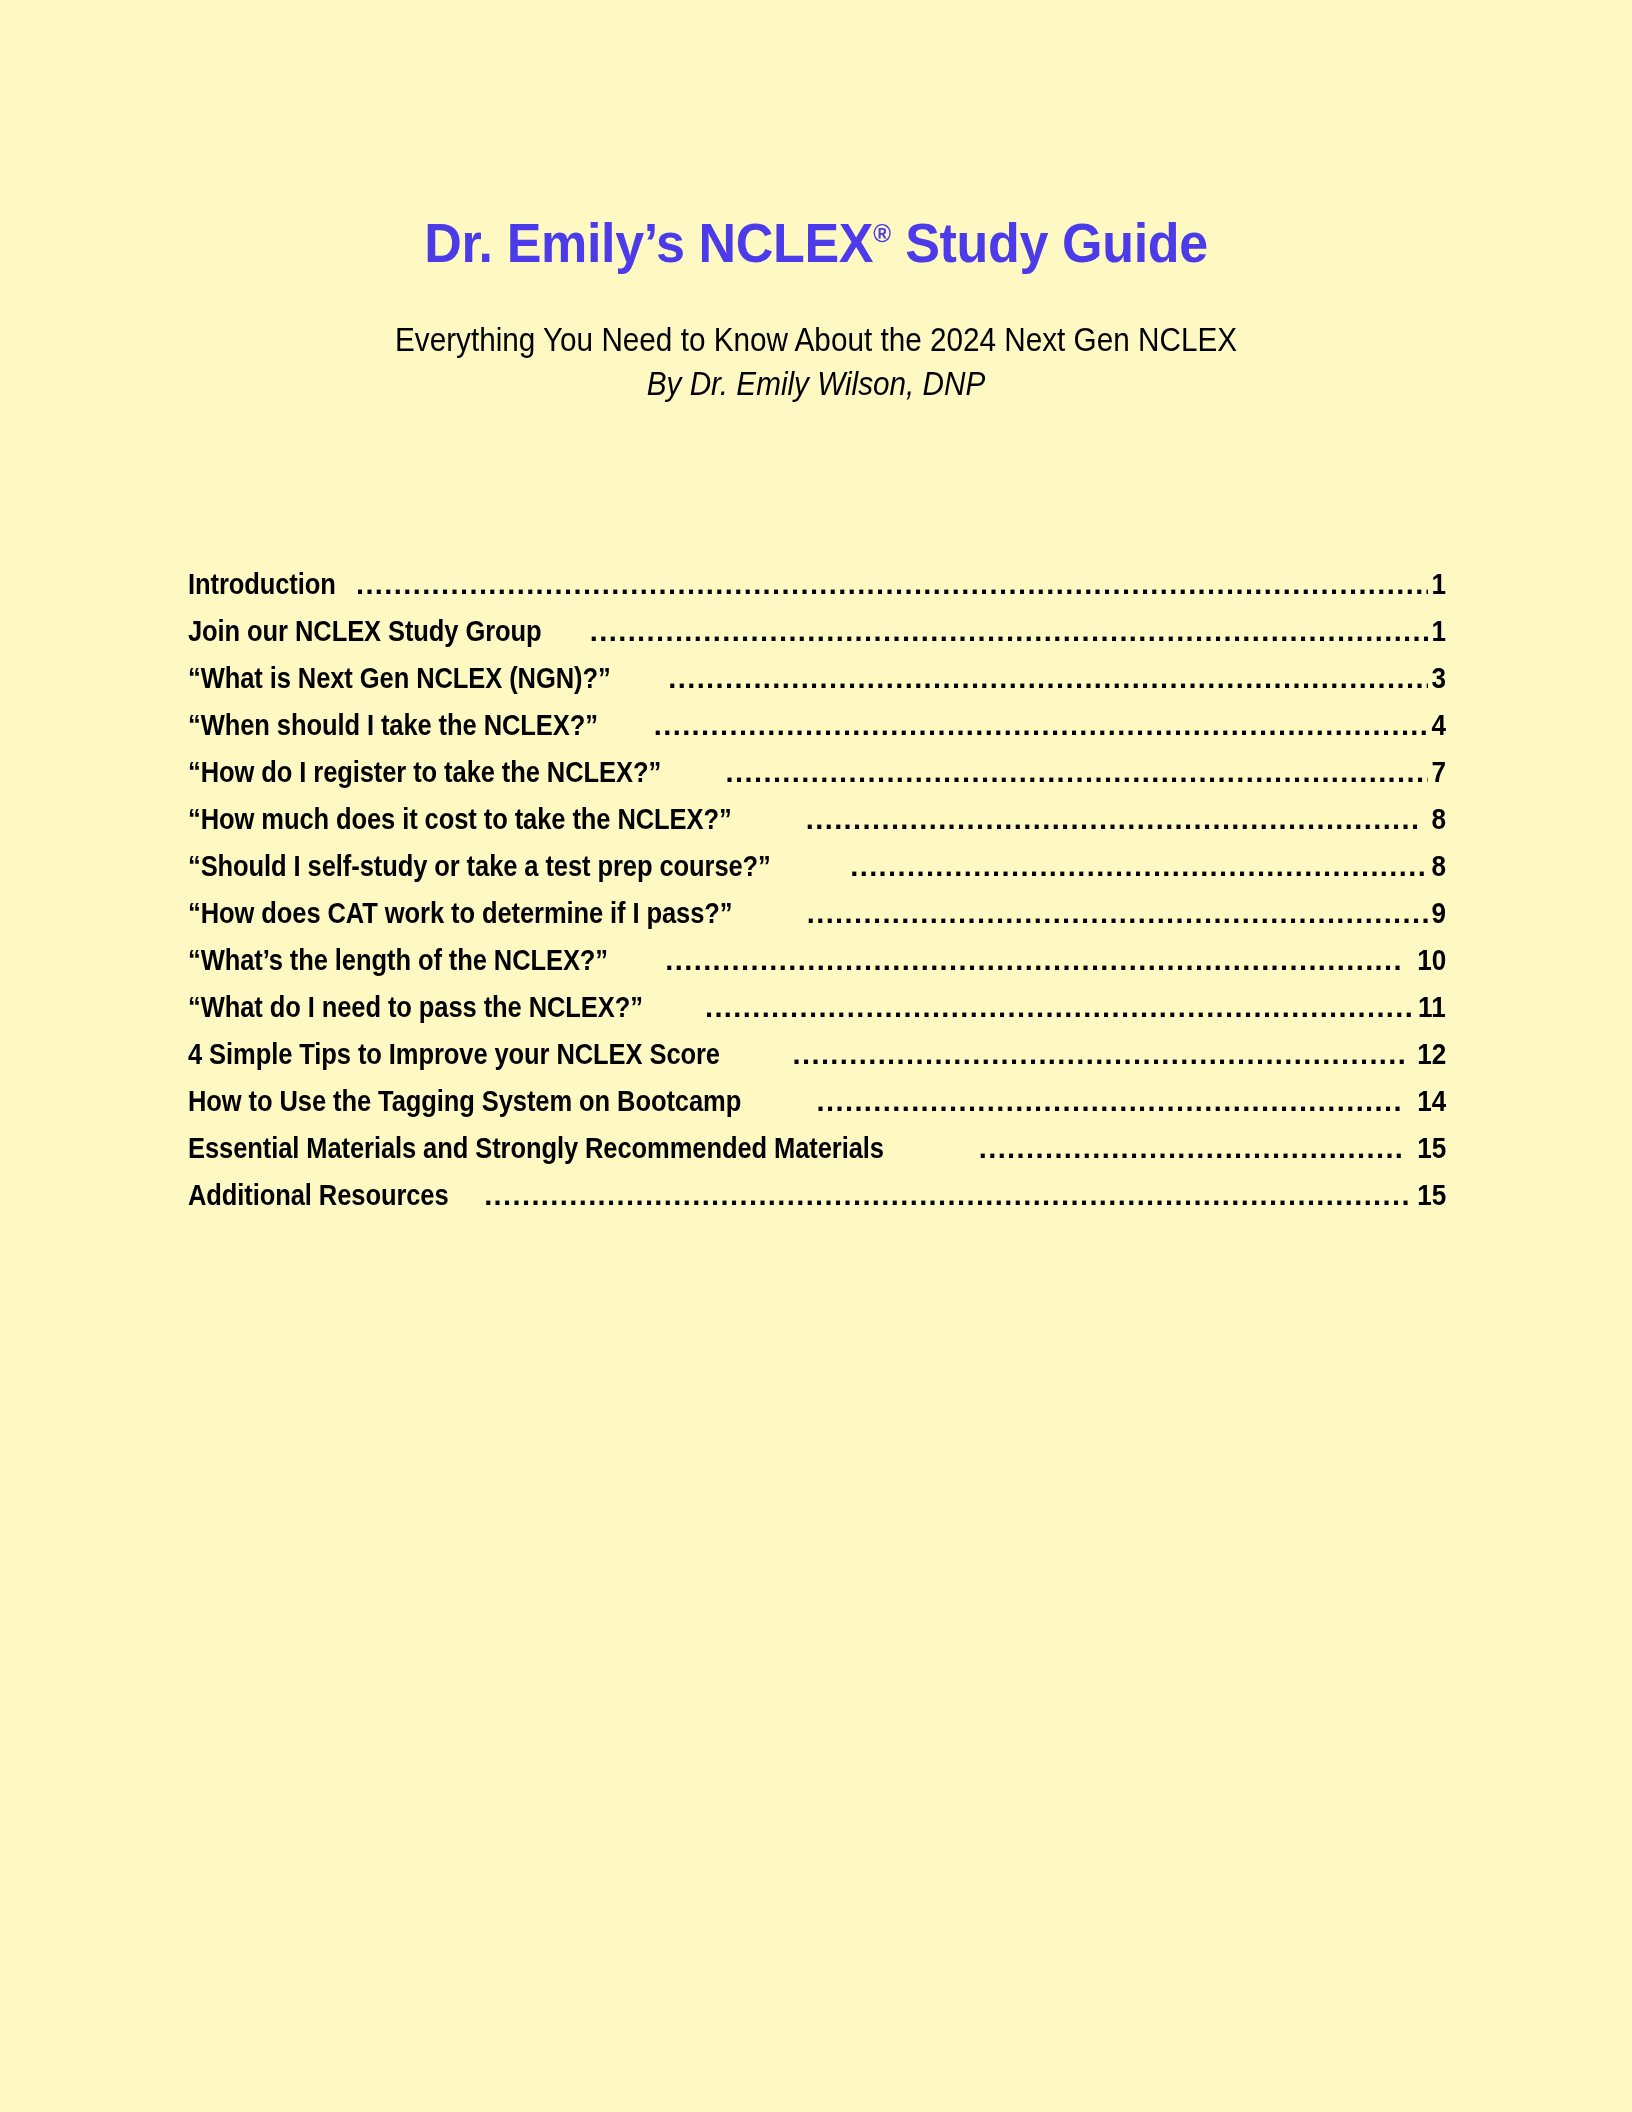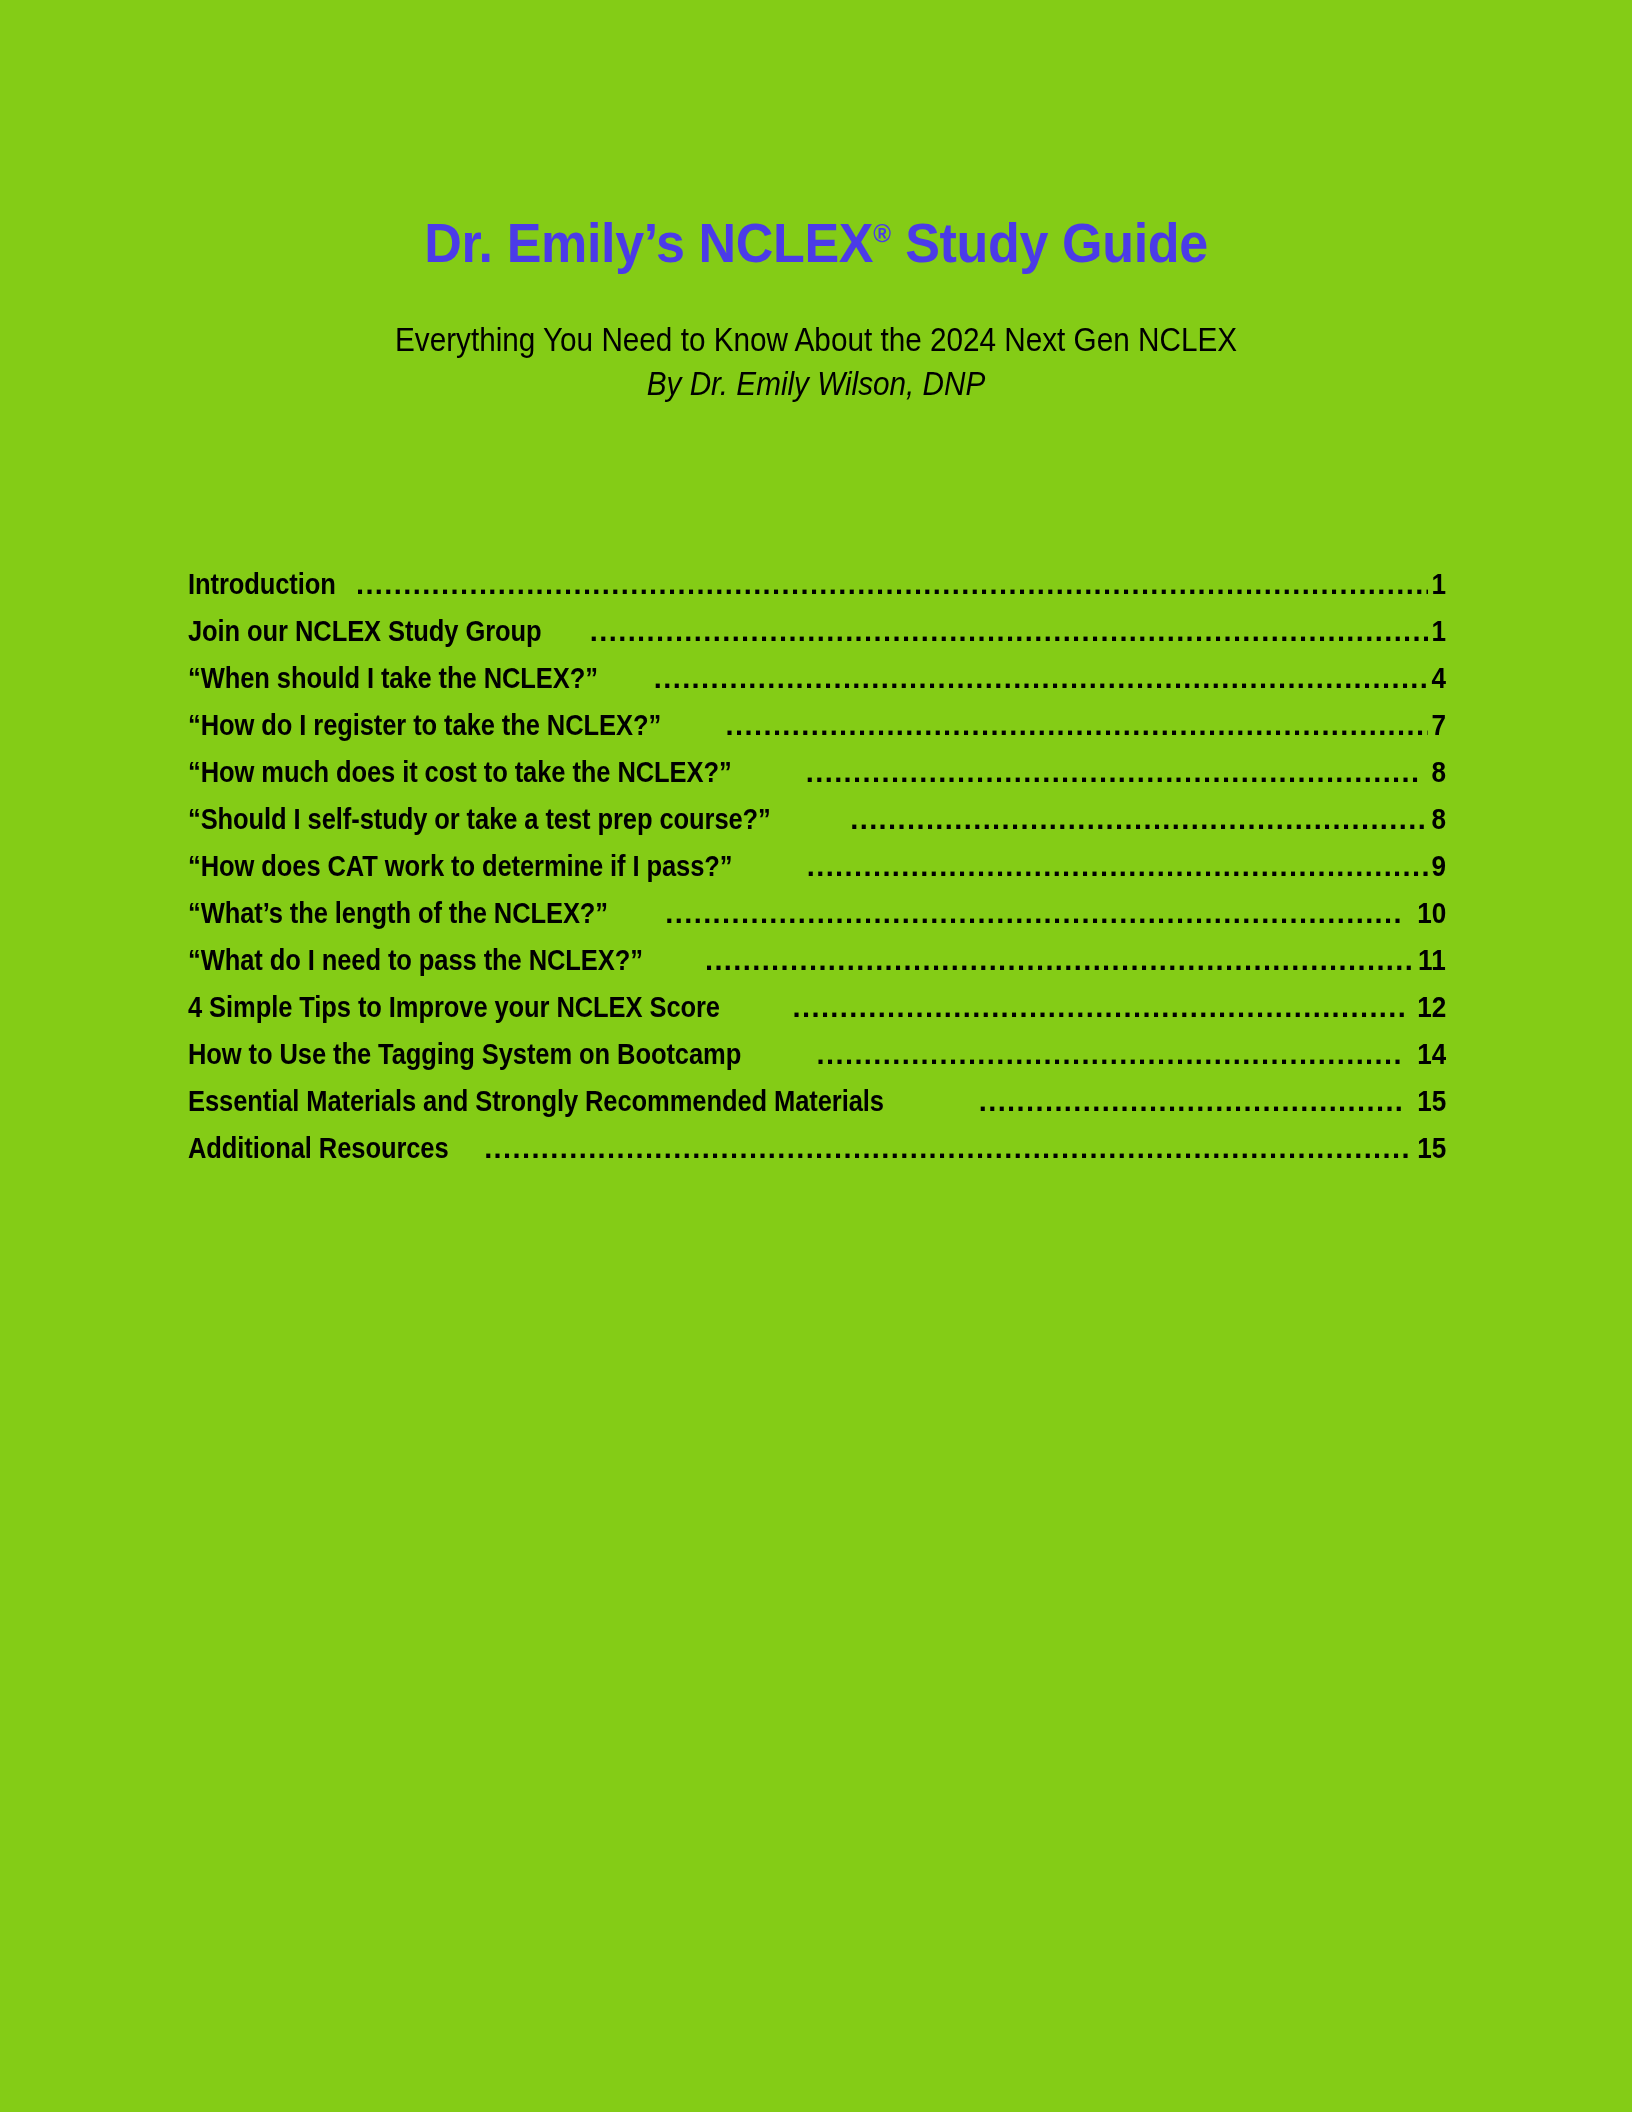--- a/index.html
+++ b/index.html
@@ -11,21 +11,21 @@
     width: 1632px;
     height: 2112px;
     font-family: "Liberation Sans", sans-serif;
     -webkit-font-smoothing: antialiased;
   }
 
   .page {
     position: relative;
     width: 1632px;
     height: 2112px;
-    background: #84cc16;
+    background: #fef9c3;
     box-sizing: border-box;
     overflow: hidden;
   }
 
   
   .title-block {
     padding-top: 212px;
     text-align: center;
   }
 
@@ -149,20 +149,25 @@
         <span class="toc-label">Introduction</span>
         <span class="toc-leader"></span>
         <span class="toc-page">1</span>
       </li>
       <li class="toc-entry">
         <span class="toc-label">Join our NCLEX Study Group</span>
         <span class="toc-leader"></span>
         <span class="toc-page">1</span>
       </li>
       <li class="toc-entry">
+        <span class="toc-label">“What is Next Gen NCLEX (NGN)?”</span>
+        <span class="toc-leader"></span>
+        <span class="toc-page">3</span>
+      </li>
+      <li class="toc-entry">
         <span class="toc-label">“When should I take the NCLEX?”</span>
         <span class="toc-leader"></span>
         <span class="toc-page">4</span>
       </li>
       <li class="toc-entry">
         <span class="toc-label">“How do I register to take the NCLEX?”</span>
         <span class="toc-leader"></span>
         <span class="toc-page">7</span>
       </li>
       <li class="toc-entry">

